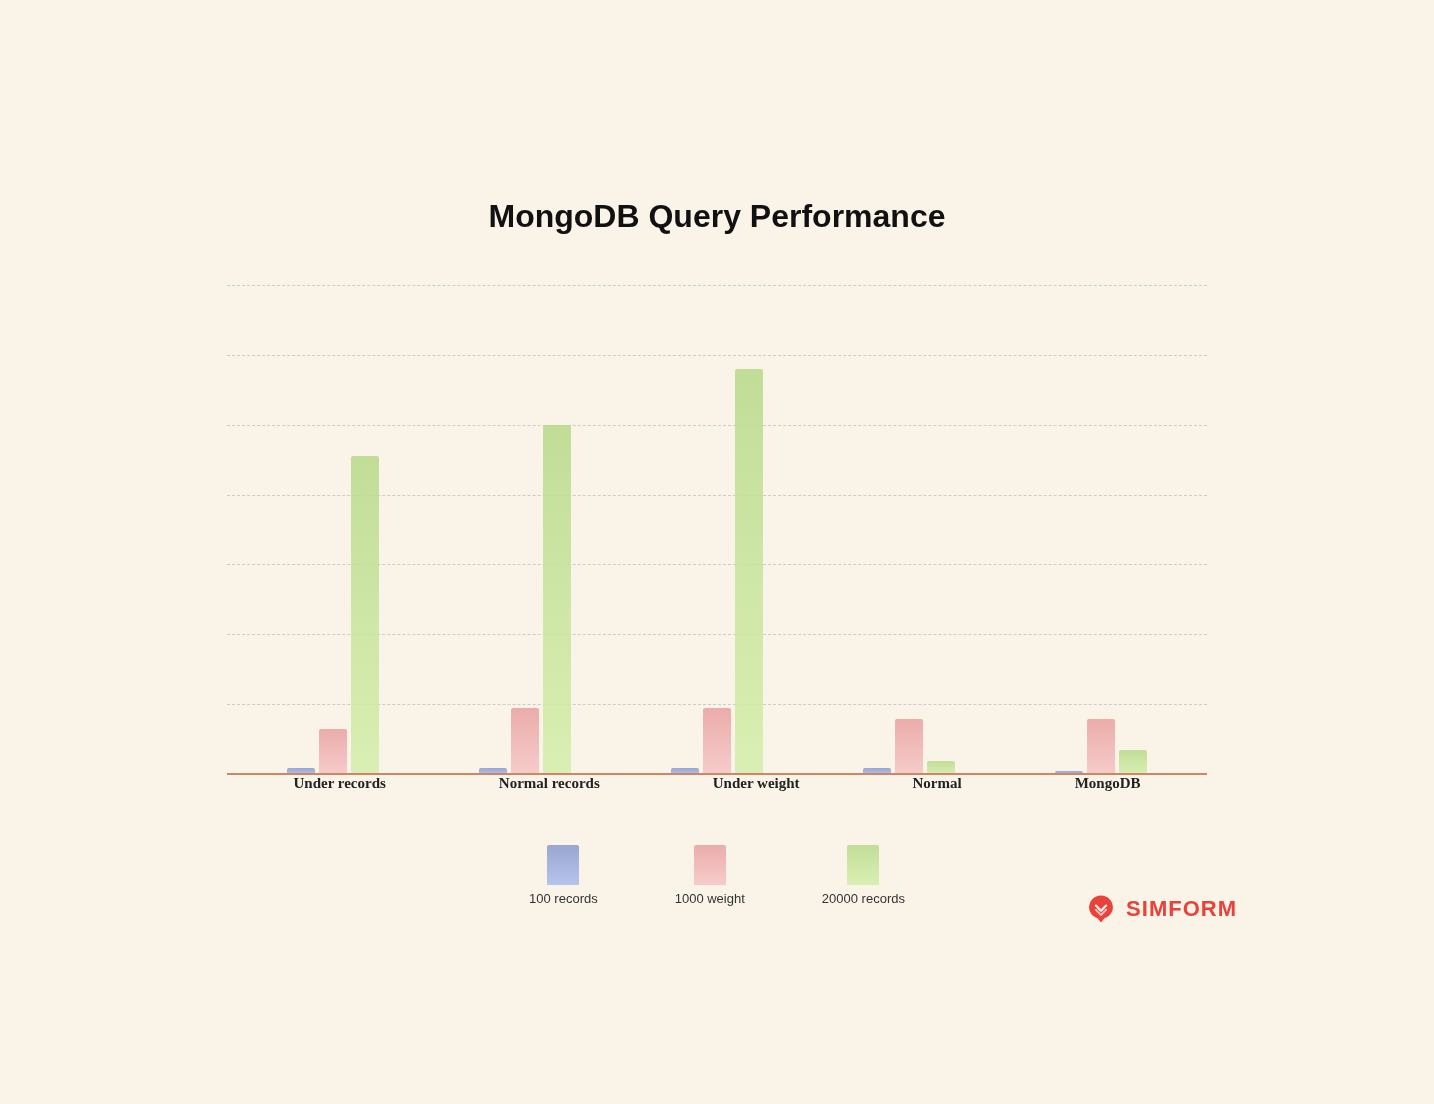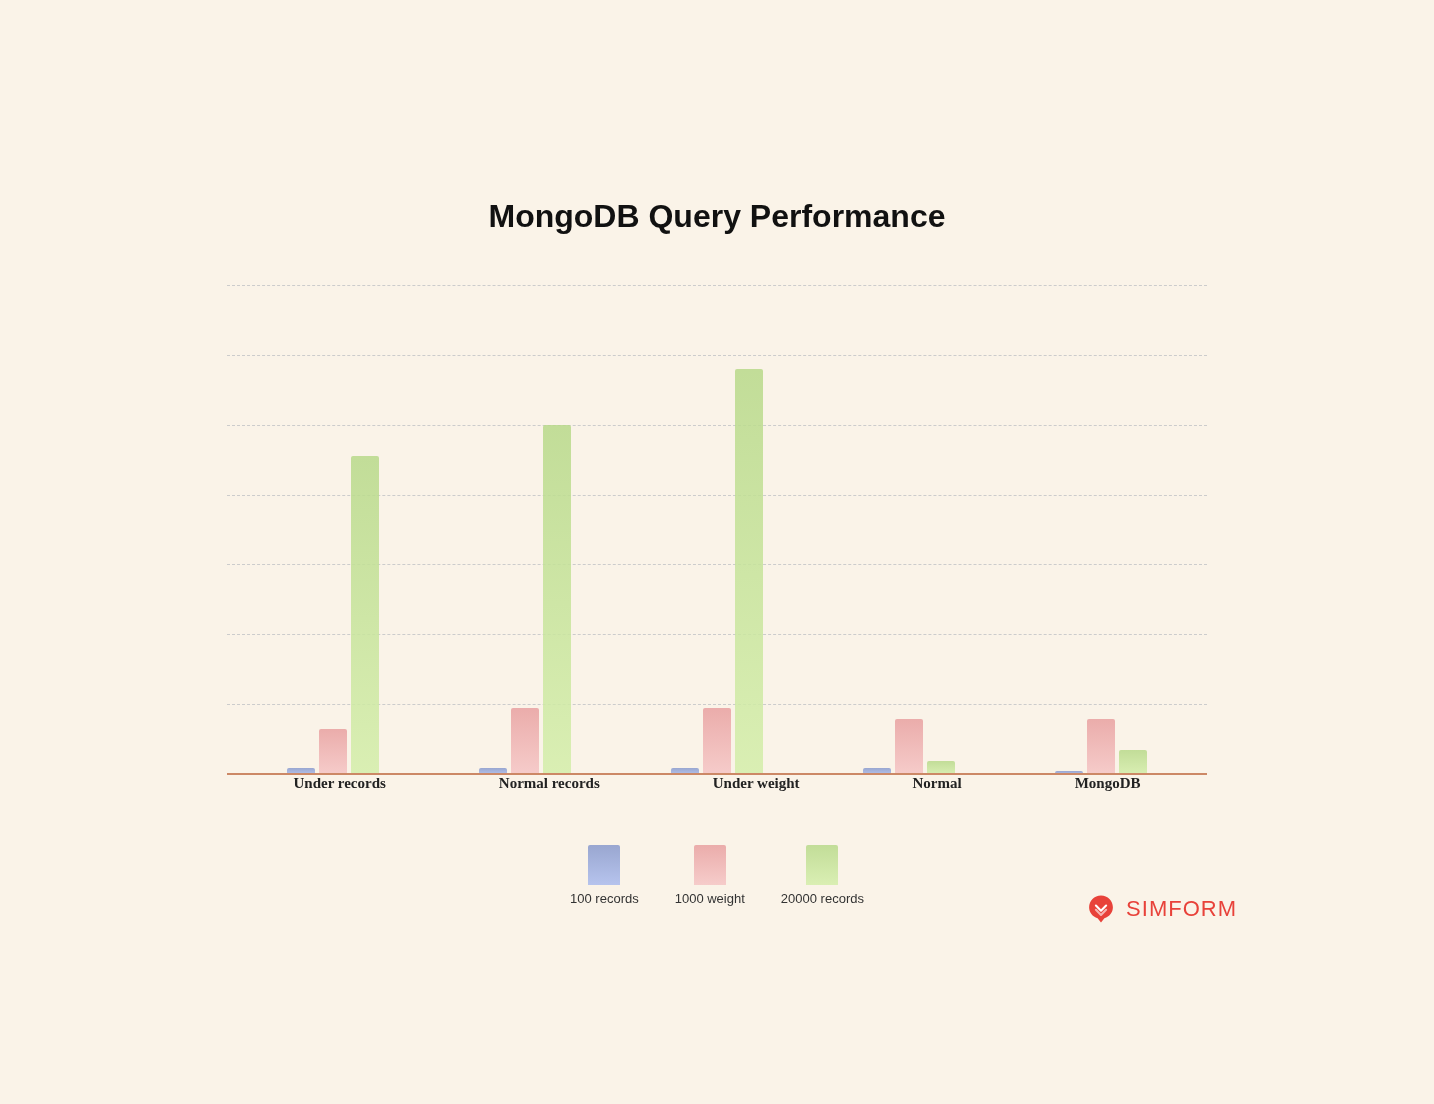--- a/index.html
+++ b/index.html
@@ -124,21 +124,21 @@
       position: absolute;
       bottom: 30px;
       left: 0;
       right: 0;
       height: 2px;
       background: #cc8866;
     }
     .legend {
       display: flex;
       justify-content: center;
-      gap: 36px;
+      gap: 77px;
       margin-top: 40px;
       align-items: center;
     }
     .legend-item {
       display: flex;
       flex-direction: column;
       align-items: center;
       gap: 6px;
     }
     .legend-bar {
@@ -154,21 +154,21 @@
     .simform-logo {
       position: absolute;
       bottom: 20px;
       right: 30px;
       display: flex;
       align-items: center;
       gap: 8px;
     }
     .simform-text {
       font-size: 22px;
-      font-weight: 400;
+      font-weight: 700;
       color: #e8423a;
       font-family: 'Arial Black', Arial, sans-serif;
       letter-spacing: 1px;
     }
     .simform-icon {
       width: 34px;
       height: 34px;
     }
   </style>
 </head>

